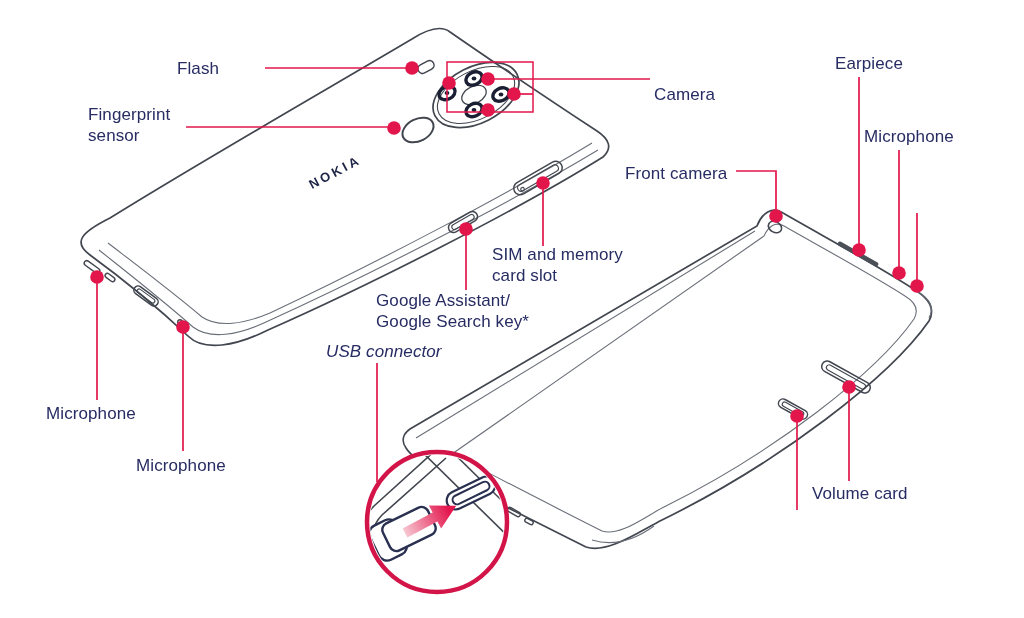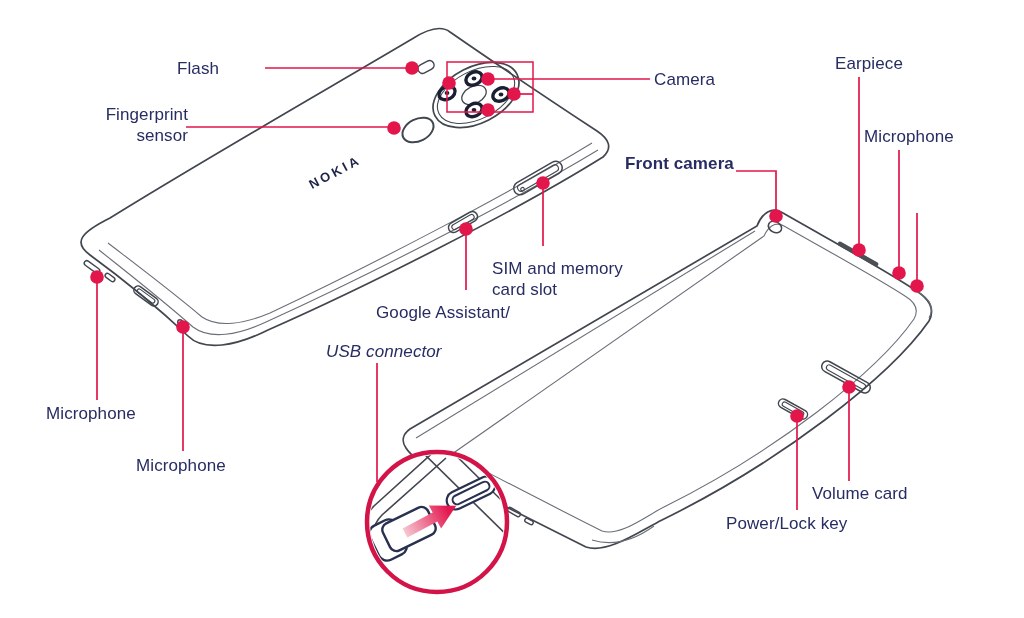--- a/index.html
+++ b/index.html
@@ -225,40 +225,40 @@
       <circle cx="859" cy="250" r="6.8"></circle>
       <circle cx="899" cy="273" r="6.8"></circle>
       <circle cx="917" cy="286" r="6.8"></circle>
       <circle cx="849" cy="387" r="6.8"></circle>
       <circle cx="797" cy="416" r="6.8"></circle>
     </g>
   </svg>
 
   <div class="label r" style="left:177px;top:58px;width:84px;">Flash</div>
 
-  <div class="label" style="left:88px;top:104px;width:100px;text-align:right;">Fingerprint sensor</div>
-
-  <div class="label" style="left:654px;top:69px;width:100px;">Camera</div>
+  <div class="label" style="left:88px;top:104px;width:100px;">Fingerprint sensor</div>
+
+  <div class="label" style="left:654px;top:84px;width:100px;">Camera</div>
 
   <div class="label" style="left:819px;top:53px;width:100px;text-align:center;">Earpiece</div>
 
   <div class="label" style="left:864px;top:126px;width:120px;">Microphone</div>
 
 
-  <div class="label" style="left:625px;top:153px;width:112px;font-weight:bold;">Front camera</div>
-
-  <div class="label" style="left:492px;top:244px;width:135px;margin-top:14px;">SIM and memory card slot</div>
-
-  <div class="label" style="left:376px;top:302px;width:170px;">
+  <div class="label" style="left:625px;top:163px;width:112px;">Front camera</div>
+
+  <div class="label" style="left:492px;top:244px;width:135px;">SIM and memory card slot</div>
+
+  <div class="label" style="left:376px;top:290px;width:170px;">
     <span class="ln">Google Assistant/</span>
+    <span class="ln">Google Search key*</span>
   </div>
 
   <div class="label" style="left:326px;top:341px;width:130px;font-style:italic;">USB connector</div>
 
   <div class="label" style="left:46px;top:403px;width:120px;">Microphone</div>
 
   <div class="label" style="left:136px;top:455px;width:120px;">Microphone</div>
 
   <div class="label" style="left:812px;top:483px;width:110px;">Volume card</div>
 
-  <div class="label" style="left:726px;top:513px;width:140px;">Power/Lock key</div>
 
 </div>
 
 </body></html>

